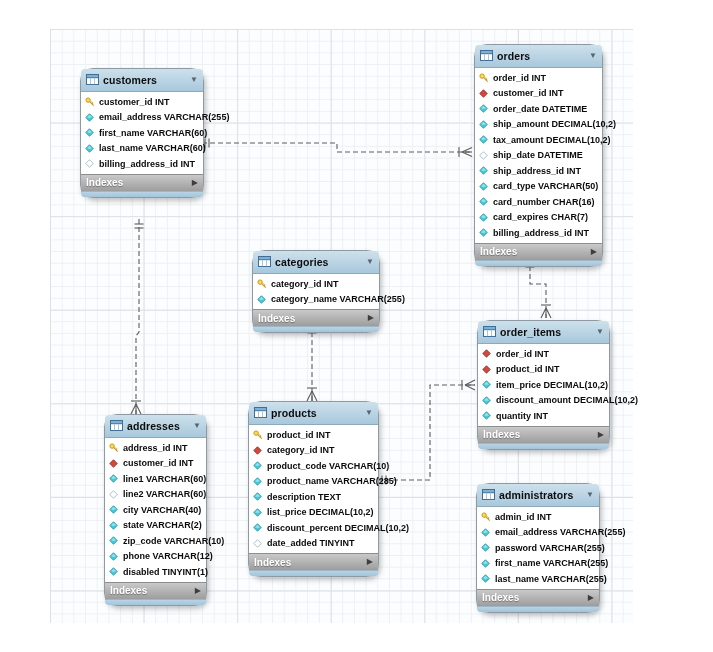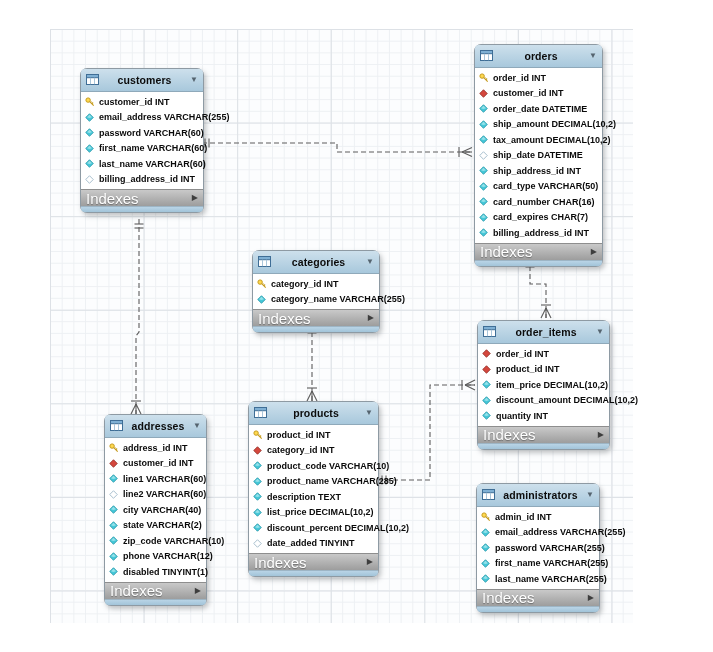--- a/index.html
+++ b/index.html
@@ -14,41 +14,40 @@
       linear-gradient(to right, #dde1e6 1px, transparent 1px),
       linear-gradient(to bottom, #dde1e6 1px, transparent 1px),
       linear-gradient(to right, #edf0f3 1px, transparent 1px),
       linear-gradient(to bottom, #edf0f3 1px, transparent 1px);
     background-size: 93.6px 93.6px, 93.6px 93.6px, 11.7px 11.7px, 11.7px 11.7px;
   }
   #rel-layer { position:absolute; left:0; top:0; pointer-events:none; }
   #rel-layer g { pointer-events:stroke; }
   .entity {
     position:absolute; background:#ffffff;
-    border:1px solid #8e9aa3; border-radius:7px;
+    border:1px solid #8e9aa3; border-radius:13px;
     box-shadow:2px 3px 5px rgba(80,85,90,.35);
-    text-align:center;
   }
   .entity-header {
     height:22px; display:flex; align-items:center; gap:4px; padding:0 5px;
     background:linear-gradient(#cde0ec, #a8c8dc);
     border-bottom:1px solid #8fa9ba; border-radius:4px 4px 0 0;
   }
   .entity-title { flex:1; font-weight:bold; font-size:10.5px; color:#0c0c0c; letter-spacing:.1px; }
   .entity-arrow { color:#55646f; font-size:8px; line-height:1; cursor:pointer; }
   .entity-body { padding:2px 0; }
   .col-row { height:15.5px; display:flex; align-items:center; gap:4px; padding:0 4px; white-space:nowrap;font-weight:bold; }
   .col-icon { width:10px; height:10px; flex:0 0 10px; display:flex; align-items:center; }
   .col-label { font-size:9px; color:#0a0a0a; }
   .entity-footer {
     height:16px; display:flex; align-items:center; justify-content:space-between;
     padding:0 5px; background:linear-gradient(#c9c9c9, #9d9d9d);
     border-top:1px solid #8e8e8e;
   }
-  .footer-label { color:#ffffff; font-weight:normal; font-size:15px; text-shadow:0 1px 1px rgba(0,0,0,.35); }
+  .footer-label { color:#ffffff; font-weight:bold; font-size:10px; text-shadow:0 1px 1px rgba(0,0,0,.35); }
   .footer-arrow { color:#3e3e3e; font-size:8px; line-height:1; cursor:pointer; }
   .entity-bottom {
     height:5px; background:linear-gradient(#b9d4e6, #a2c4d9);
     border-top:1px solid #9db5c5; border-radius:0 0 4px 4px;
   }
 </style>
 </head>
 <body>
 
 <div id="canvas">
@@ -131,29 +130,20 @@
             </span>
             <span class="col-label">email_address VARCHAR(255)</span>
           </div>
           <div class="col-row">
             <span class="col-icon">
               <svg width="9" height="9" viewBox="0 0 10 10">
                 <polygon points="5,0.8 9.2,5 5,9.2 0.8,5" fill="#45c8d8" stroke="#1f93a6" stroke-width="0.9"></polygon>
                 <polygon points="5,2 7.8,4.8 5,5.6 2.2,4.8" fill="#a8e7ee" stroke="none" opacity="0.8"></polygon>
               </svg>
             </span>
-            <span class="col-label">password VARCHAR(60)</span>
-          </div>
-          <div class="col-row">
-            <span class="col-icon">
-              <svg width="9" height="9" viewBox="0 0 10 10">
-                <polygon points="5,0.8 9.2,5 5,9.2 0.8,5" fill="#45c8d8" stroke="#1f93a6" stroke-width="0.9"></polygon>
-                <polygon points="5,2 7.8,4.8 5,5.6 2.2,4.8" fill="#a8e7ee" stroke="none" opacity="0.8"></polygon>
-              </svg>
-            </span>
             <span class="col-label">first_name VARCHAR(60)</span>
           </div>
           <div class="col-row">
             <span class="col-icon">
               <svg width="9" height="9" viewBox="0 0 10 10">
                 <polygon points="5,0.8 9.2,5 5,9.2 0.8,5" fill="#45c8d8" stroke="#1f93a6" stroke-width="0.9"></polygon>
                 <polygon points="5,2 7.8,4.8 5,5.6 2.2,4.8" fill="#a8e7ee" stroke="none" opacity="0.8"></polygon>
               </svg>
             </span>
             <span class="col-label">last_name VARCHAR(60)</span>

